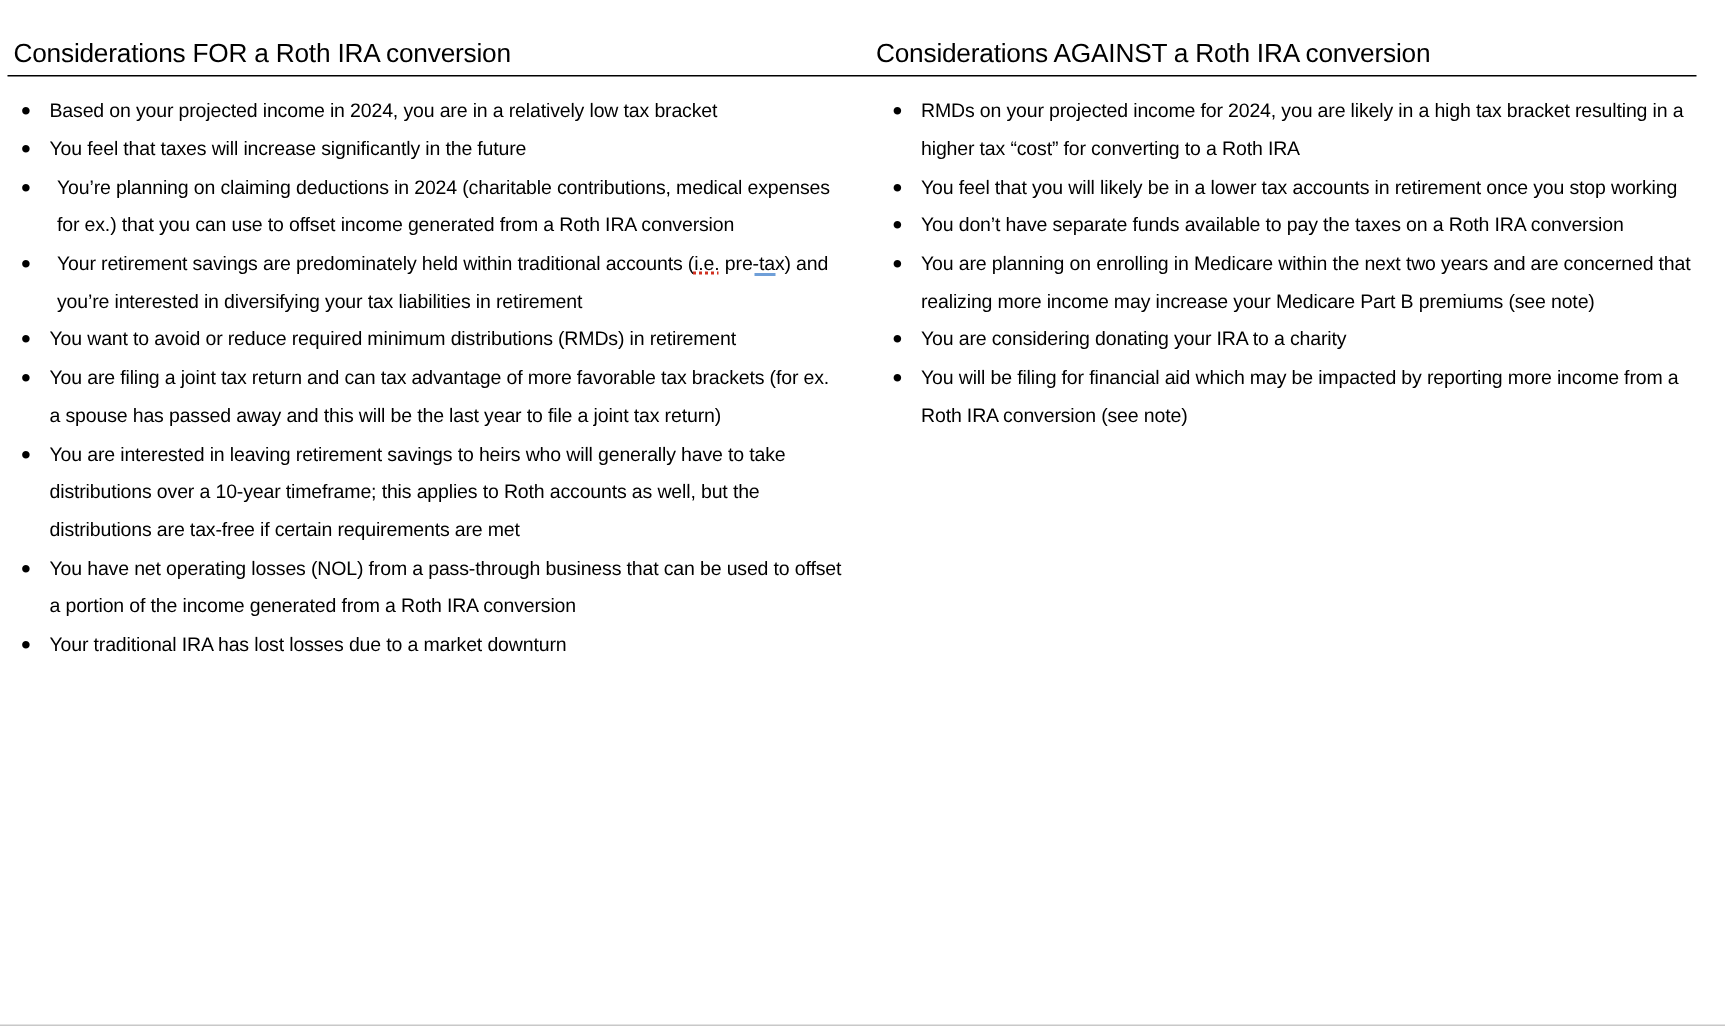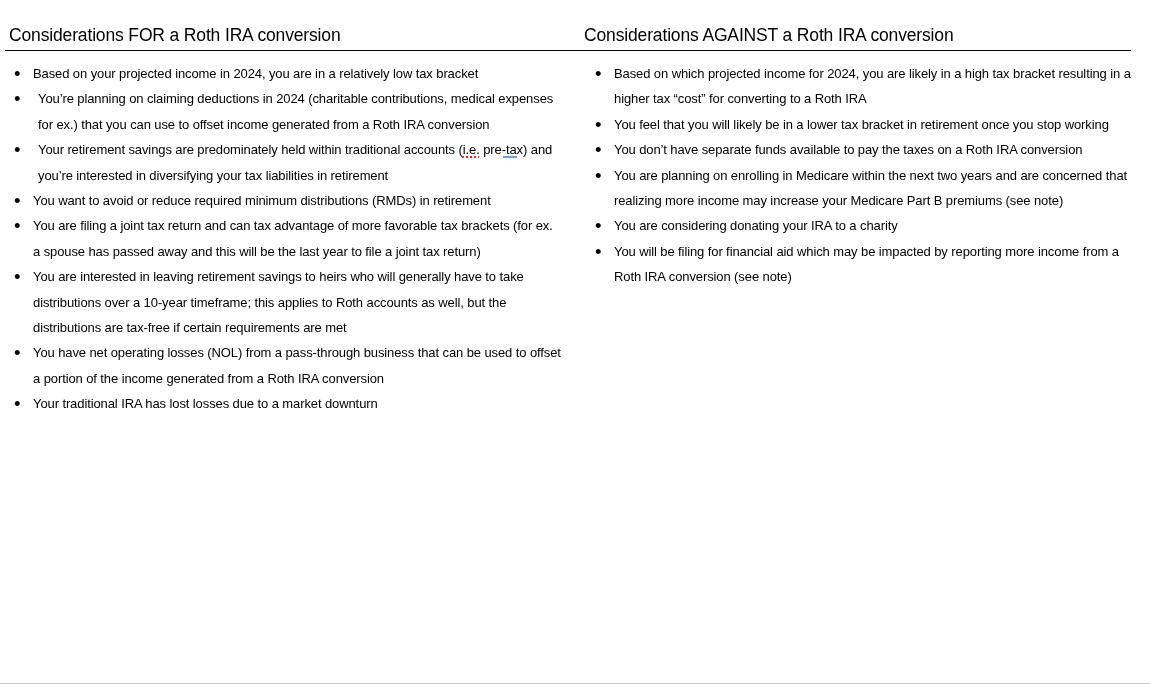--- a/index.html
+++ b/index.html
@@ -117,34 +117,35 @@
     <div class="header-row">
       <div class="header-cell left">Considerations FOR a Roth IRA conversion</div>
       <div class="header-cell right">Considerations AGAINST a Roth IRA conversion</div>
     </div>
 
     <div class="body-row">
 
       <div class="col left">
         <ul class="bullets" id="list-for">
             <li>Based on your projected income in 2024, you are in a relatively low tax bracket</li>
+            <li>You feel that taxes will increase significantly in the future</li>
             <li class="lead-space"> You’re planning on claiming deductions in 2024 (charitable contributions, medical expenses for ex.) that you can use to offset income generated from a Roth IRA conversion</li>
             <li class="lead-space"> Your retirement savings are predominately held within traditional accounts (<span class="misspell">i.e.</span> <span style="position: relative;">pre-tax)<span style="position: absolute; left: 46%; width: 14px; bottom: -1px; height: 2px; background: rgb(111, 159, 216);"></span></span> and you’re interested in diversifying your tax liabilities in retirement</li>
             <li>You want to avoid or reduce required minimum distributions (RMDs) in retirement</li>
             <li>You are filing a joint tax return and can tax advantage of more favorable tax brackets (for ex. a spouse has passed away and this will be the last year to file a joint tax return)</li>
             <li>You are interested in leaving retirement savings to heirs who will generally have to take distributions over a 10-year timeframe; this applies to Roth accounts as well, but the distributions are tax-free if certain requirements are met</li>
             <li>You have net operating losses (NOL) from a pass-through business that can be used to offset a portion of the income generated from a Roth IRA conversion</li>
             <li>Your traditional IRA has lost losses due to a market downturn</li>
           </ul>
       </div>
 
       <div class="col right">
         <ul class="bullets" id="list-against">
-            <li>Based on which projected income for 2024, you are likely in a high tax bracket resulting in a higher tax “cost” for converting to a Roth IRA</li>
-            <li>You feel that you will likely be in a lower tax bracket in retirement once you stop working</li>
+            <li>RMDs on your projected income for 2024, you are likely in a high tax bracket resulting in a higher tax “cost” for converting to a Roth IRA</li>
+            <li>You feel that you will likely be in a lower tax accounts in retirement once you stop working</li>
             <li>You don’t have separate funds available to pay the taxes on a Roth IRA conversion</li>
             <li>You are planning on enrolling in Medicare within the next two years and are concerned that realizing more income may increase your Medicare Part B premiums (see note)</li>
             <li>You are considering donating your IRA to a charity</li>
             <li>You will be filing for financial aid which may be impacted by reporting more income from a Roth IRA conversion (see note)</li>
           </ul>
       </div>
 
     </div>
 
   </div>

